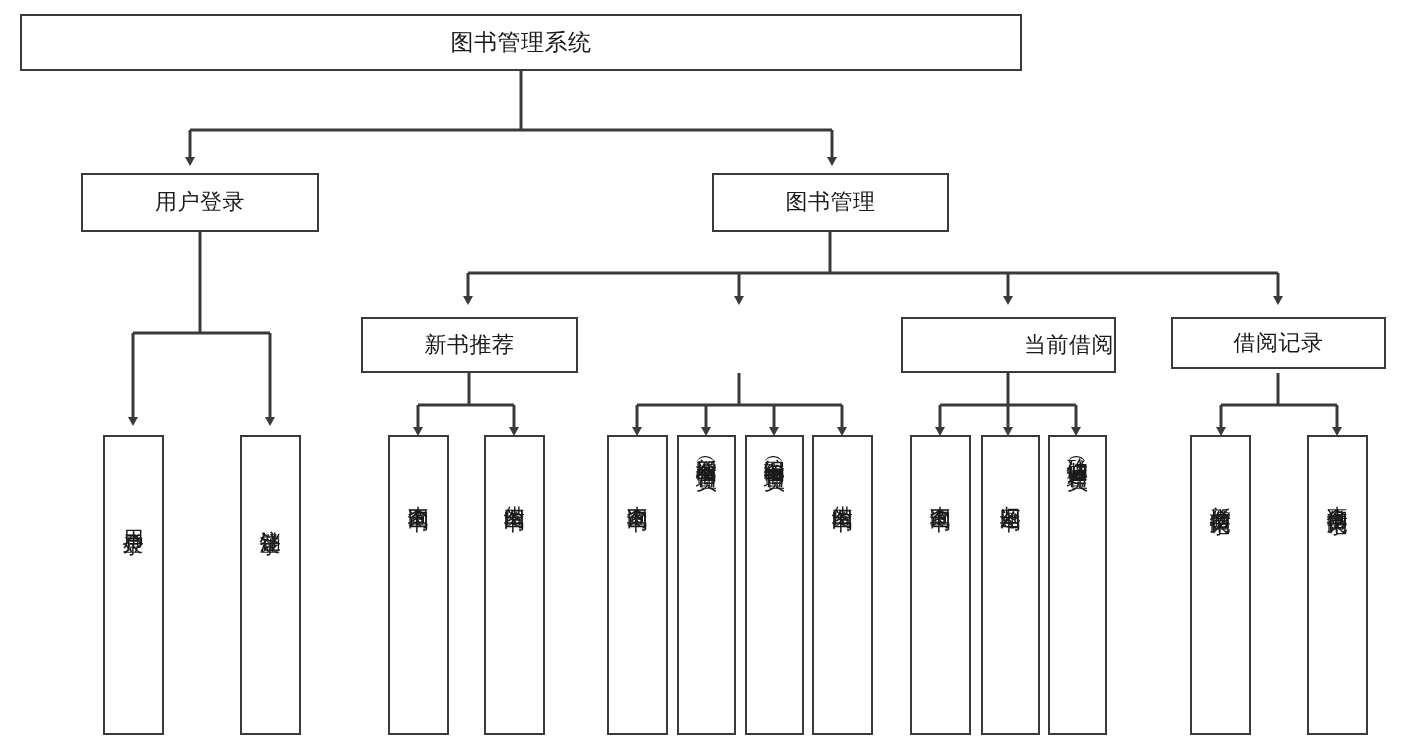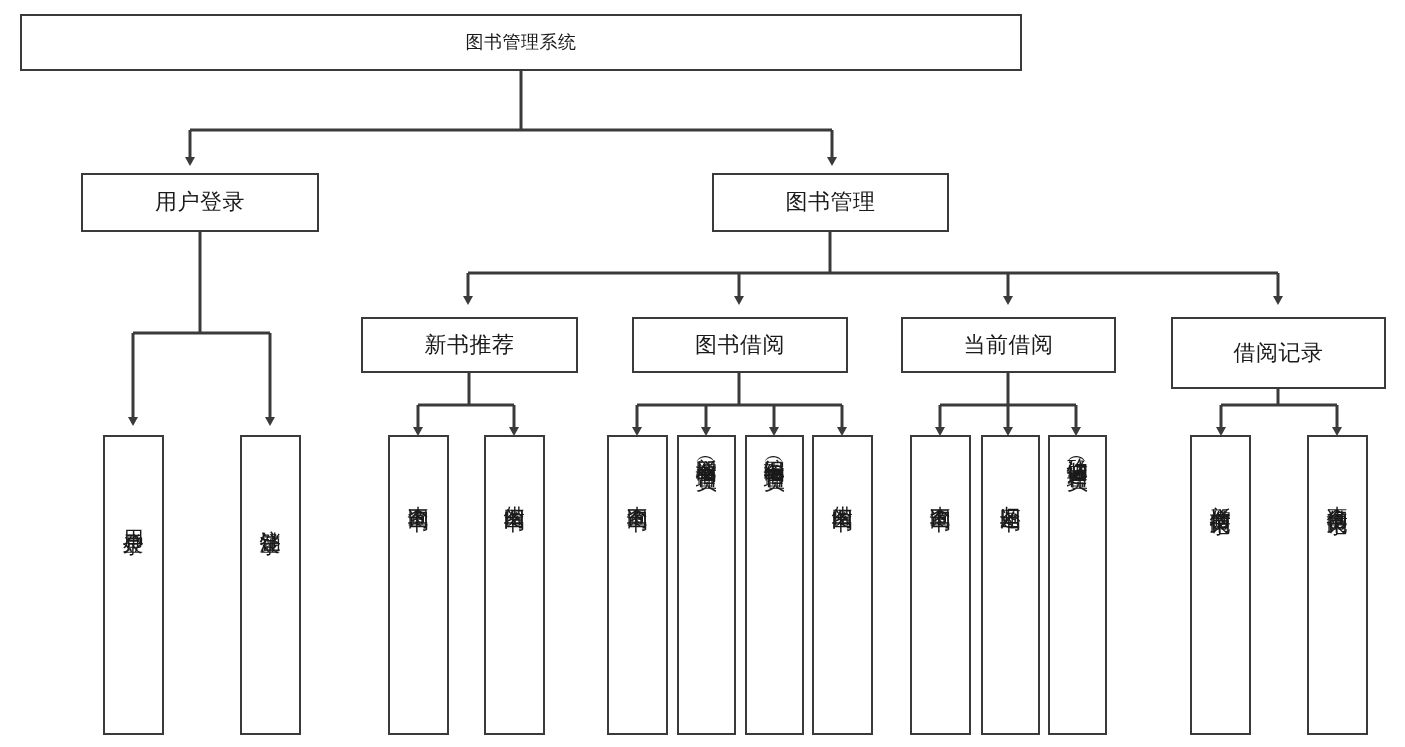--- a/index.html
+++ b/index.html
@@ -40,21 +40,21 @@
     display: block;
     text-align: center;
     letter-spacing: 0.5px;
   }
   
   .h-node .node-label {
     writing-mode: horizontal-tb;
     font-size: 22px;
     line-height: 1.2;
   }
-  .root .node-label { font-size: 18px; }
+  .root .node-label { font-size: 23px; }
   
   .v-node {
     align-items: flex-start;
     justify-content: center;
     padding-top: 4px;
   }
   .v-node .node-label {
     writing-mode: vertical-rl;
     text-orientation: upright;
     font-size: 21px;
@@ -143,29 +143,26 @@
   </div>
 
   <div class="node h-node" style="left:361px; top:317px; width:217px; height:56px;">
     <span class="node-label">新书推荐</span>
   </div>
 
   <div class="node h-node" style="left:712px; top:173px; width:237px; height:59px;">
     <span class="node-label">图书管理</span>
   </div>
 
-  <div class="node h-node" style="left:632px; top:317px; width:216px; height:56px;">
-    <span class="node-label">图书借阅</span>
-  </div>
-
-  <div class="node h-node" style="left:901px; top:317px; width:215px; height:56px;">
+
+  <div class="node h-node" style="left:901px; top:317px; width:215px; height:56px;justify-content:flex-end;">
     <span class="node-label">当前借阅</span>
   </div>
 
-  <div class="node h-node" style="left:1171px; top:317px; width:215px; height:72px;">
+  <div class="node h-node" style="left:1171px; top:317px; width:215px; height:52px;">
     <span class="node-label">借阅记录</span>
   </div>
 
   <div class="node v-node mid" style="left:103px; top:435px; width:61px; height:300px;">
     <span class="node-label">用户登录</span>
   </div>
 
   <div class="node v-node mid" style="left:240px; top:435px; width:61px; height:300px;">
     <span class="node-label">注销登录</span>
   </div>

